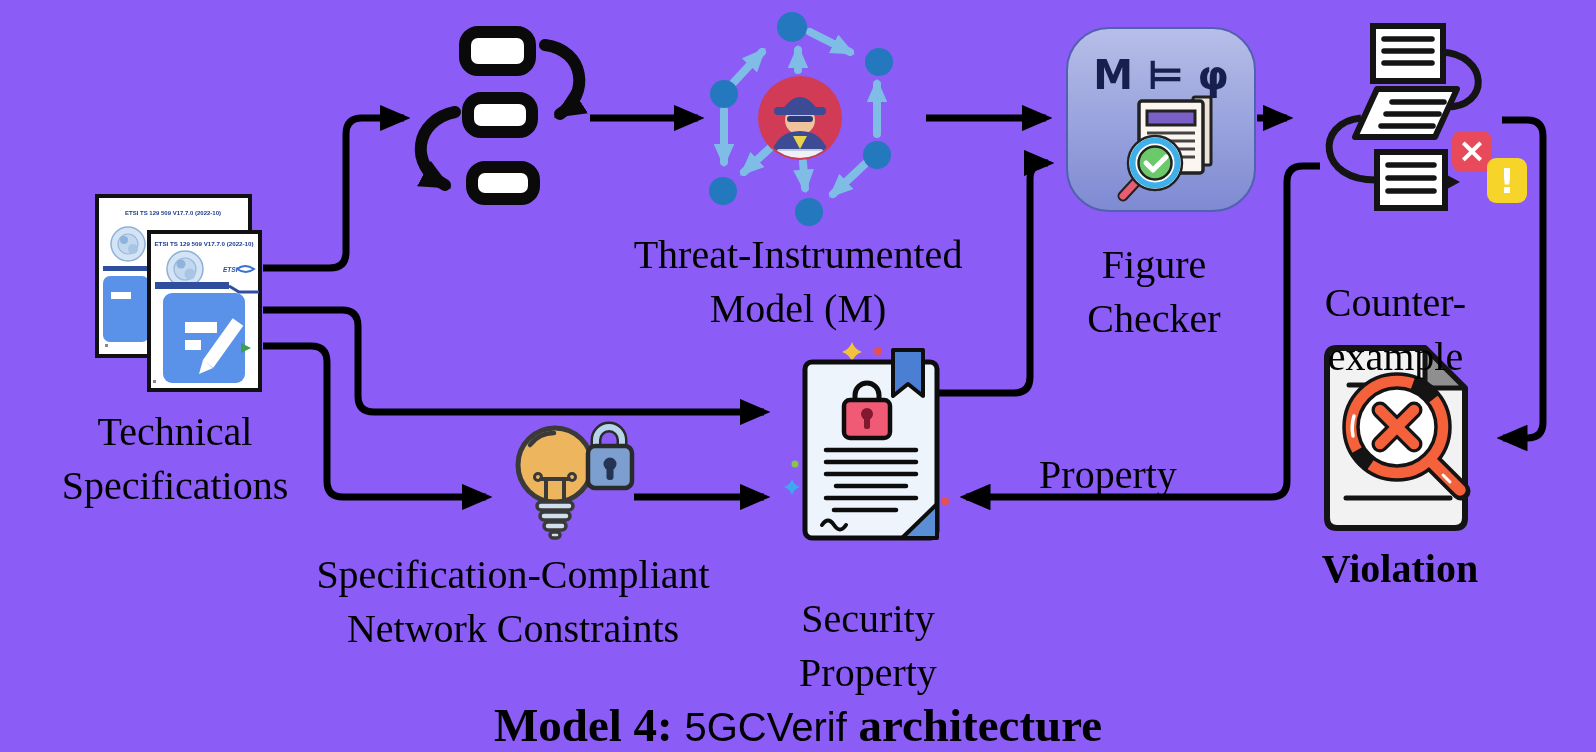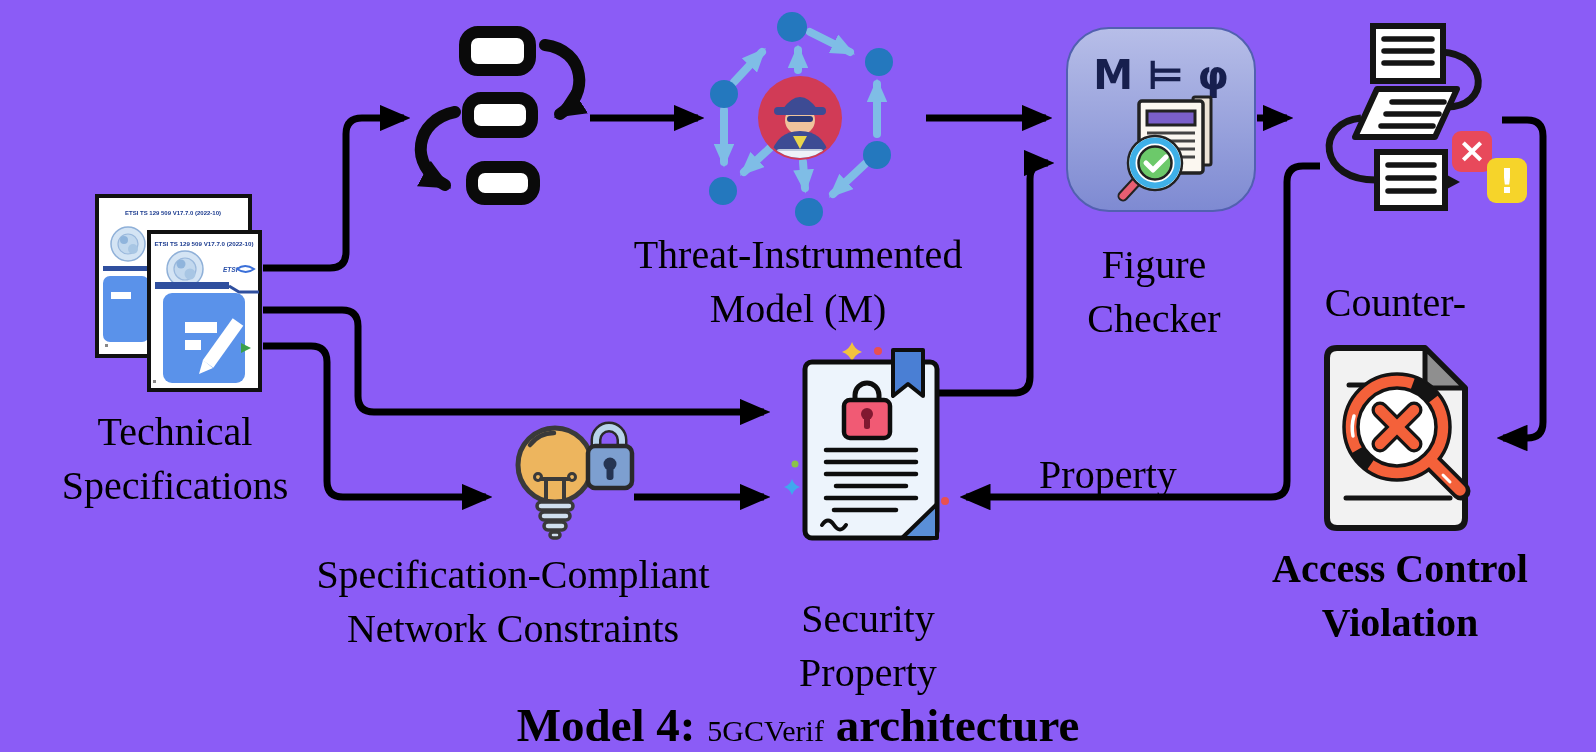--- a/index.html
+++ b/index.html
@@ -7,21 +7,21 @@
           font-family:"Liberation Serif",serif;}
   .overlay{position:absolute;left:0;top:0;width:1596px;height:752px;}
   .icon{position:absolute;}
   .icon svg{display:block;width:100%;height:100%;}
   .lbl{position:absolute;text-align:center;color:#000;font-size:40px;line-height:1.36;
        white-space:nowrap;font-family:"Liberation Serif",serif;}
   .lbl.bold{font-weight:700;}
   .sup{font-size:27px;position:relative;top:-15px;}
   .caption{position:absolute;top:698px;left:0;width:100%;text-align:center;font-size:47px;color:#000;}
   .cap-b{font-weight:700;font-family:"Liberation Serif",serif;}
-  .cap-tool{font-family:Liberation Serif, serif;font-size:30px;}
+  .cap-tool{font-family:Liberation Sans, sans-serif;font-size:40px;}
 </style>
 </head>
 <body>
 
 <div class="canvas">
 
   <svg class="overlay" viewBox="0 0 1596 752">
     <defs>
       <marker id="ah" markerUnits="strokeWidth" markerWidth="4.4" markerHeight="3.8" refX="3.5" refY="1.9" orient="auto">
         <path d="M0,0 L4.4,1.9 L0,3.8 Z" fill="#000"></path>
@@ -281,34 +281,34 @@
     <div>Model (M)</div>
   </div>
 
   <div class="lbl" style="left:1040px;top:238px;width:228px;">
     <div>Figure</div>
     <div>Checker</div>
   </div>
 
   <div class="lbl" style="left:1288px;top:228px;width:215px;margin-top:48px;">
     <div>Counter-</div>
+    <div>example</div>
   </div>
 
   <div class="lbl" style="left:772px;top:548px;width:192px;margin-top:44px;">
     <div>Security</div>
     <div>Property</div>
   </div>
 
   <div class="lbl" style="left:258px;top:548px;width:510px;">
     <div>Specification-Compliant</div>
     <div>Network Constraints</div>
   </div>
 
   <div class="lbl bold" style="left:1240px;top:542px;width:320px;">
-    <div>Access Control</div>
     <div>Violation</div>
   </div>
 
   <div class="lbl" style="left:1008px;top:448px;width:200px;">Property</div>
 
   <div class="caption">
     <span class="cap-b">Model 4:</span>
     <span class="cap-tool">5GCVerif</span>
     <span class="cap-b">architecture</span>
   </div>

